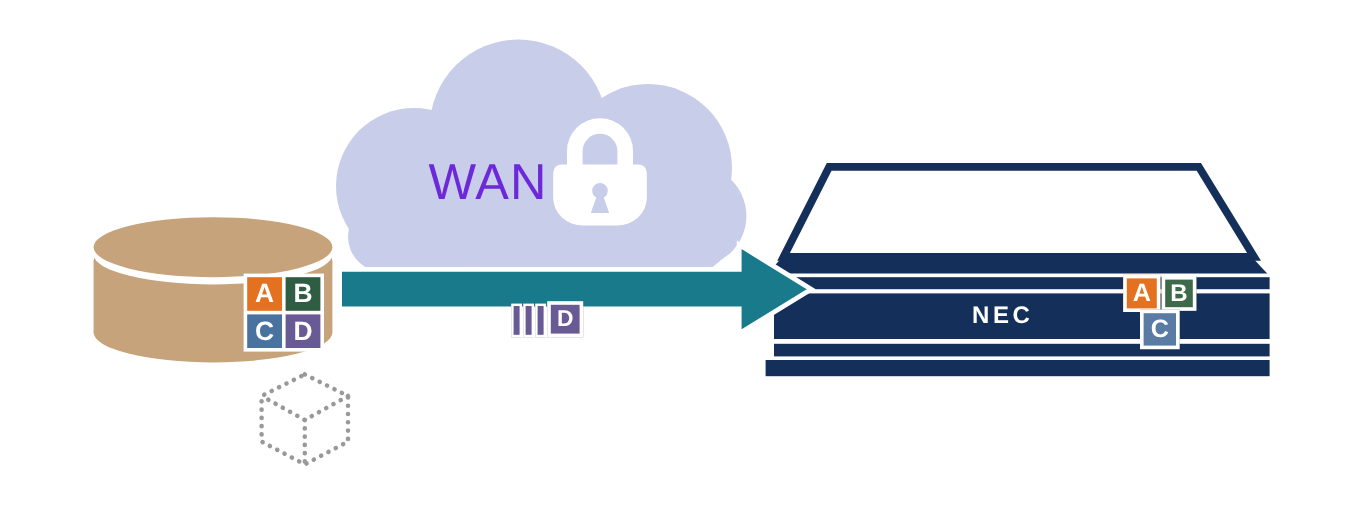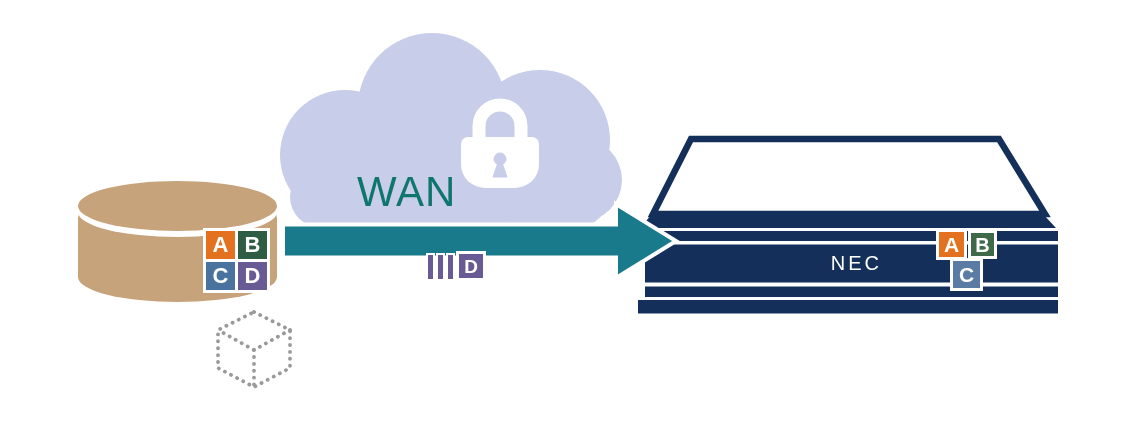--- a/index.html
+++ b/index.html
@@ -35,22 +35,22 @@
   .dev-block{
     position:absolute;border:3px solid #ffffff;box-sizing:border-box;
     display:flex;align-items:center;justify-content:center;
     color:#ffffff;font-weight:bold;line-height:1;
   }
   .dev-a{left:936px;top:229px;width:31px;height:31px;font-size:21px;}
   .dev-b{left:968px;top:230px;width:29px;height:29px;font-size:20px;}
   .dev-c{left:950px;top:258px;width:33px;height:33px;font-size:21px;}
   
   .nec{
-    position:absolute;left:810px;top:253px;width:72px;text-align:right;
-    color:#ffffff;font-weight:normal;font-size:20px;letter-spacing:3px;line-height:1;
+    position:absolute;left:810px;top:253px;width:72px;text-align:left;
+    color:#ffffff;font-weight:bold;font-size:20px;letter-spacing:3px;line-height:1;
   }
   
   .lid{fill:#ffffff;stroke:#14305a;stroke-width:6.5;}
   .lock-shackle{fill:none;stroke:#ffffff;stroke-width:13;}
   .lock-body{fill:#ffffff;}
   .keyhole{fill:#c8cde9;stroke:#c8cde9;stroke-linejoin:round;}
   .cube-lines{fill:none;stroke:#999999;stroke-width:3.8;stroke-linecap:round;stroke-dasharray:0.1 6.8;}
   .arrow-outline{stroke:#ffffff;stroke-width:4;stroke-linejoin:miter;}
 </style>
 </head>
@@ -101,21 +101,21 @@
 
     <polygon class="arrow-outline" points="283,224.5 616,224.5 616,204 676,241 616,278 616,257.5 283,257.5" fill="#187a8b"></polygon>
 
     <g class="cube-lines">
       <polyline points="254,312 290,330 290,368 254,387 218,368 218,330 254,312"></polyline>
       <polyline points="290,330 254,350 218,330"></polyline>
       <polyline points="254,350 254,387"></polyline>
     </g>
   </svg>
 
-  <div class="wan-label" style="color: #0f766e; margin-top: 40px;">WAN</div>
+  <div class="wan-label" style="color: #6d28d9;">WAN</div>
 
   <div class="src-grid">
     <div class="cell" style="background-color: rgb(228, 113, 31);">A</div>
     <div class="cell" style="background-color: rgb(46, 93, 67);">B</div>
     <div class="cell" style="background-color: rgb(73, 114, 158);">C</div>
     <div class="cell" style="background-color: rgb(104, 90, 148);">D</div>
   </div>
 
   <div class="xfer">
     <div class="bar" style="background-color: rgb(104, 90, 148);"></div>

